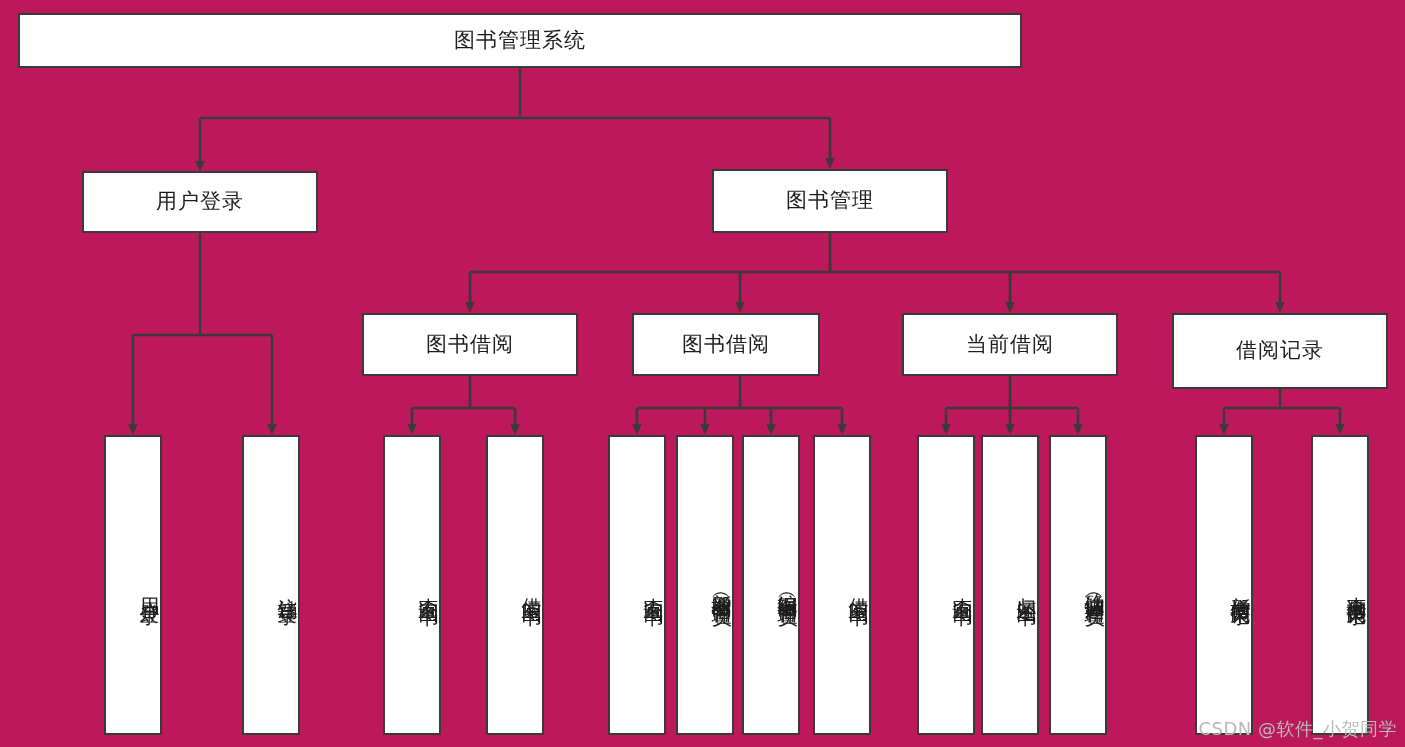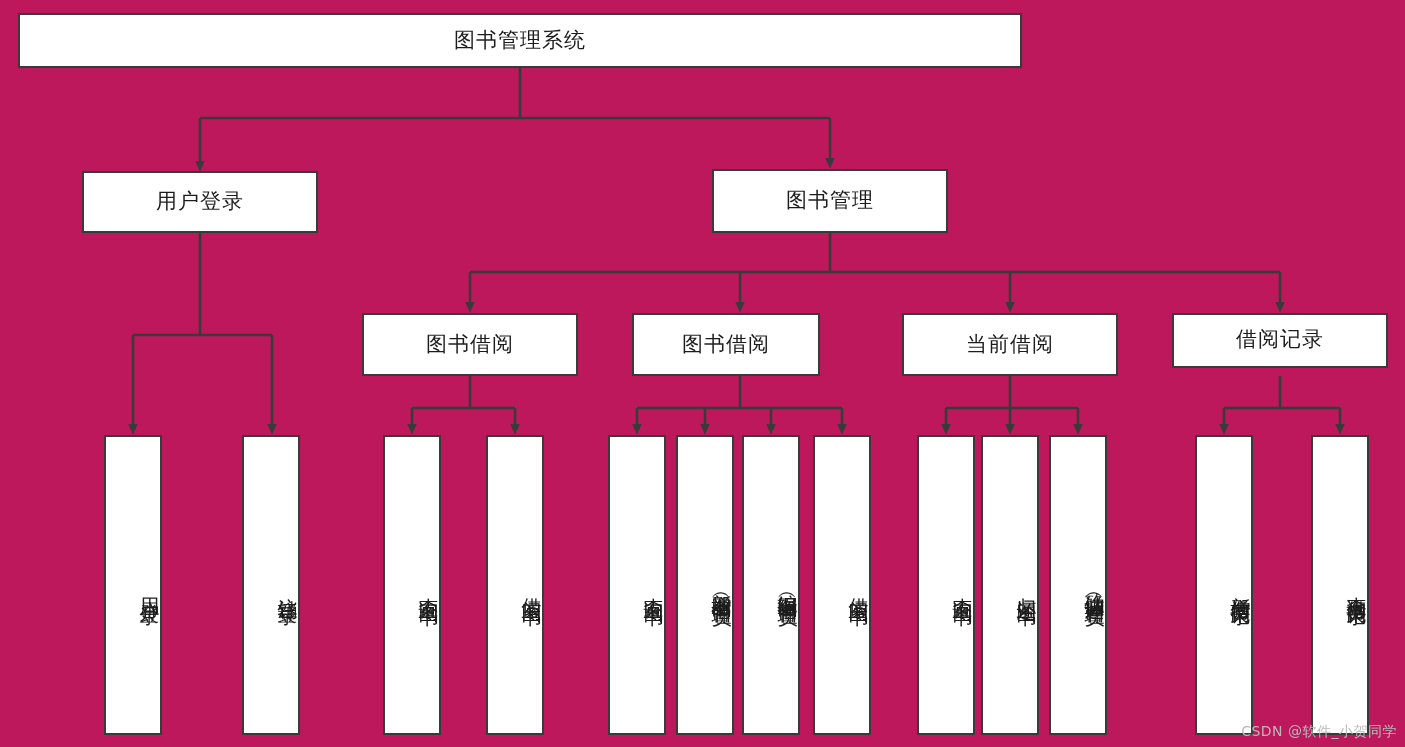--- a/index.html
+++ b/index.html
@@ -55,21 +55,21 @@
     text-align: center;
   }
   .node-v.tall-text {
     padding-top: 4px;
     letter-spacing: 2px;
   }
   .watermark {
     position: absolute;
     right: 8px;
     bottom: 6px;
-    font-size: 14px;
+    font-size: 18px;
     color: #b9b9b9;
     letter-spacing: 0.5px;
     white-space: nowrap;
     user-select: none;
   }
 </style>
 </head>
 <body>
 
 <div id="diagram-root">
@@ -125,21 +125,21 @@
   </svg>
 
   <div class="node node-h" style="left:18px; top:13px; width:1004px; height:55px;">图书管理系统</div>
 
   <div class="node node-h" style="left:82px; top:171px; width:236px; height:62px;">用户登录</div>
   <div class="node node-h" style="left:712px; top:169px; width:236px; height:64px;">图书管理</div>
 
   <div class="node node-h" style="left:362px; top:313px; width:216px; height:63px;">图书借阅</div>
   <div class="node node-h" style="left:632px; top:313px; width:188px; height:63px;">图书借阅</div>
   <div class="node node-h" style="left:902px; top:313px; width:216px; height:63px;text-align:center;">当前借阅</div>
-  <div class="node node-h" style="left:1172px; top:313px; width:216px; height:55px;font-family:Liberation Mono, monospace;">借阅记录</div>
+  <div class="node node-h" style="left:1172px; top:313px; width:216px; height:76px;">借阅记录</div>
 
   <div class="node node-v" style="left:104px; top:435px; width:58px; height:300px;">用户登录</div>
   <div class="node node-v" style="left:242px; top:435px; width:58px; height:300px;">注销登录</div>
 
   <div class="node node-v" style="left:383px; top:435px; width:58px; height:300px;">查询图书</div>
   <div class="node node-v" style="left:486px; top:435px; width:58px; height:300px;">借阅图书</div>
 
   <div class="node node-v" style="left:608px; top:435px; width:58px; height:300px;">查询图书</div>
   <div class="node node-v tall-text" style="left:676px; top:435px; width:58px; height:300px;">新增图书（管理员）</div>
   <div class="node node-v tall-text" style="left:742px; top:435px; width:58px; height:300px;">编辑图书（管理员）</div>

